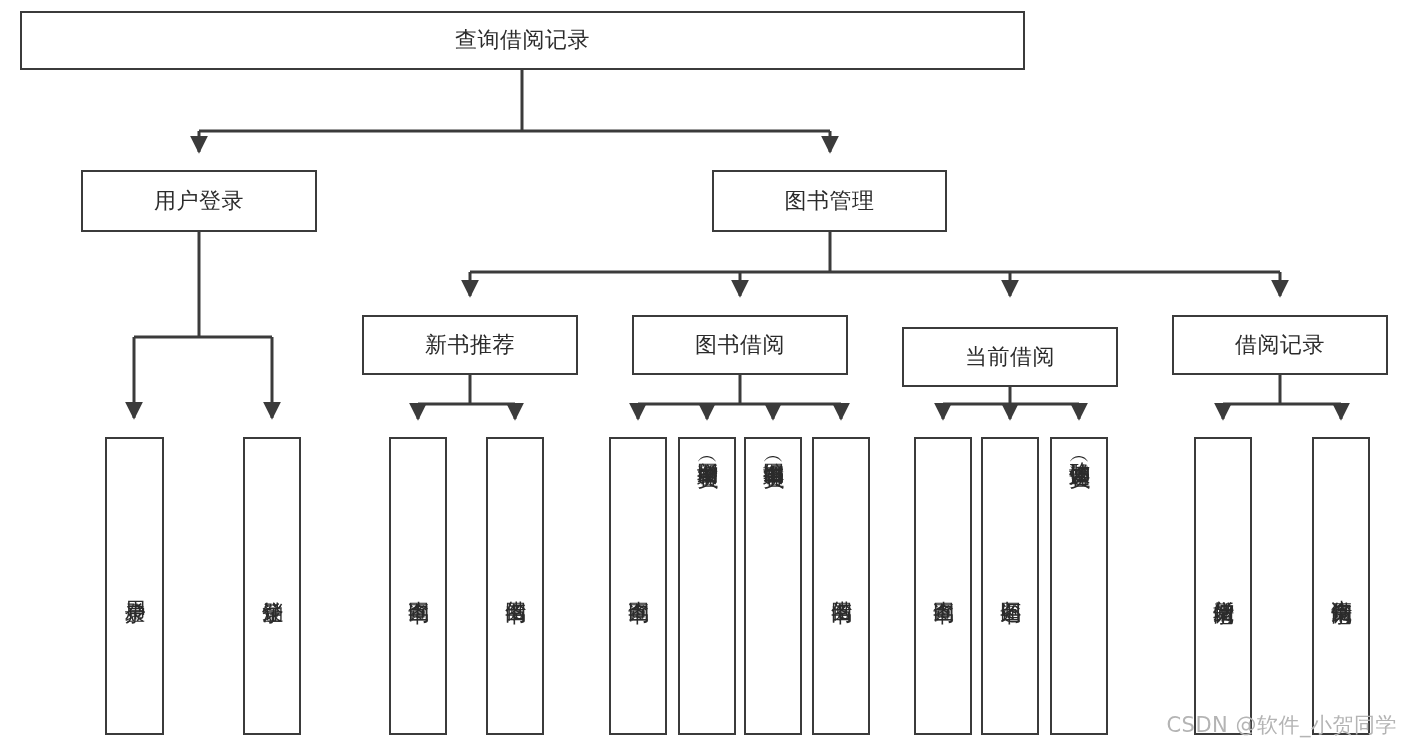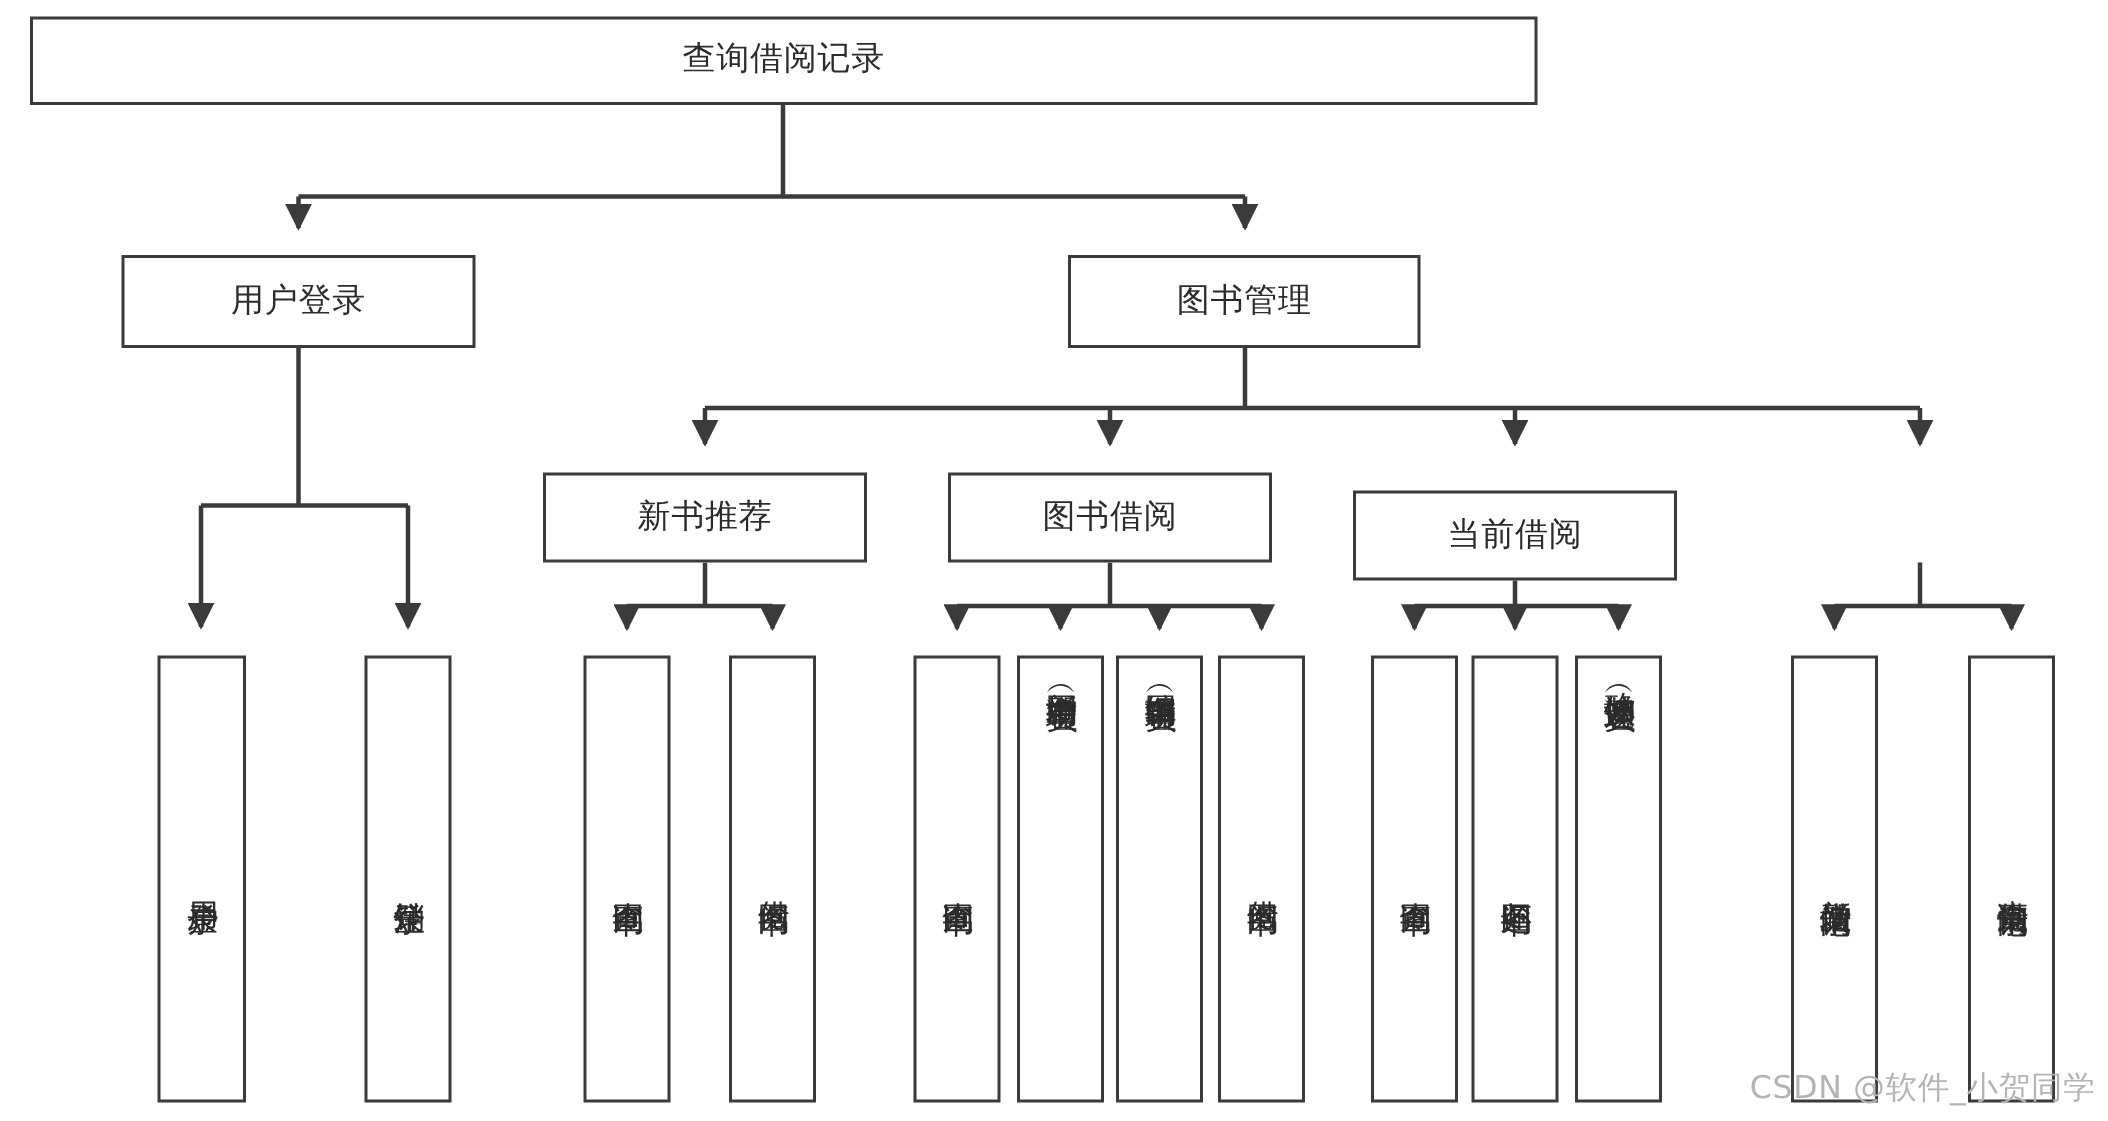--- a/index.html
+++ b/index.html
@@ -135,20 +135,23 @@
 
   <div class="node node-h" style="left:632px; top:315px; width:216px; height:60px;">
     <span class="label">图书借阅</span>
   </div>
   <div class="node node-h" style="left:362px; top:315px; width:216px; height:60px;">
     <span class="label">新书推荐</span>
   </div>
   <div class="node node-h" style="left:902px; top:315px; width:216px; height:60px;margin-top:12px;">
     <span class="label">当前借阅</span>
   </div>
+  <div class="node node-h" style="left:1172px; top:315px; width:216px; height:60px;">
+    <span class="label">借阅记录</span>
+  </div>
 
   <div class="node node-v centered" style="left:105px; top:437px; width:59px; height:298px;">
     <span class="label">用户登录</span>
   </div>
   <div class="node node-v centered" style="left:243px; top:437px; width:58px; height:298px;">
     <span class="label">注销登录</span>
   </div>
 
   <div class="node node-v centered" style="left:389px; top:437px; width:58px; height:298px;">
     <span class="label">查询图书</span>

